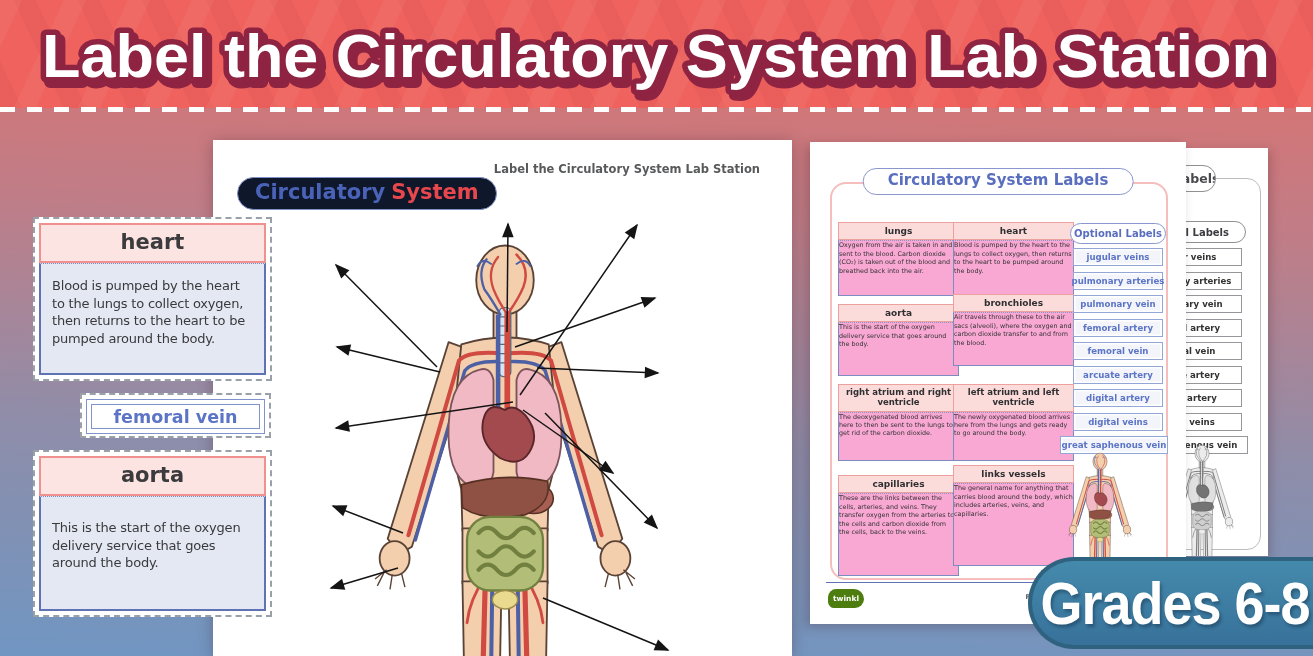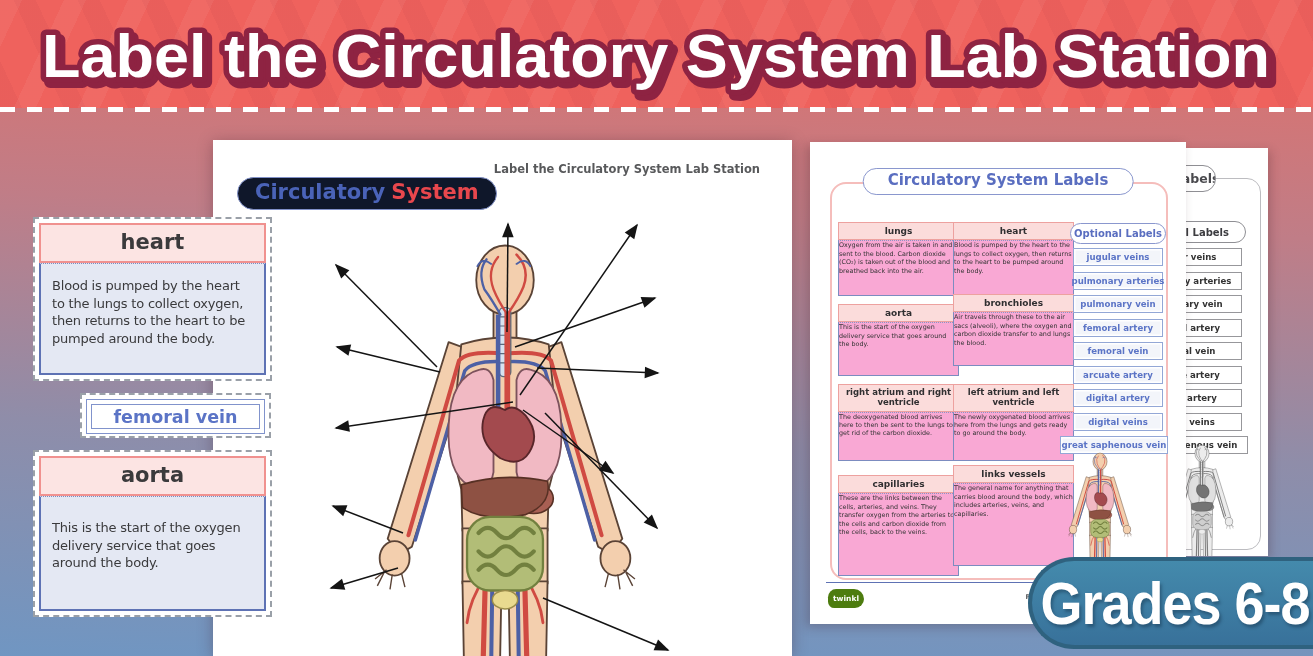--- a/index.html
+++ b/index.html
@@ -227,21 +227,21 @@
     <div class="mini-card" style="left:143px;top:80px;height:74px">
       <div class="mini-head">heart</div>
       <div class="mini-body">Blood is pumped by the heart to the lungs to collect oxygen, then returns to the heart to be pumped around the body.</div>
     </div>
     <div class="mini-card" style="left:28px;top:162px;height:72px">
       <div class="mini-head">aorta</div>
       <div class="mini-body">This is the start of the oxygen delivery service that goes around the body.</div>
     </div>
     <div class="mini-card" style="left:143px;top:152px;height:72px">
       <div class="mini-head">bronchioles</div>
-      <div class="mini-body">Air travels through these to the air sacs (alveoli), where the oxygen and carbon dioxide transfer to and lungs the blood.</div>
+      <div class="mini-body">Air travels through these to the air sacs (alveoli), where the oxygen and carbon dioxide transfer to and from the blood.</div>
     </div>
     <div class="mini-card" style="left:28px;top:242px;height:77px">
       <div class="mini-head" style="font-size:8.5px">right atrium and right ventricle</div>
       <div class="mini-body">The deoxygenated blood arrives here to then be sent to the lungs to get rid of the carbon dioxide.</div>
     </div>
     <div class="mini-card" style="left:143px;top:242px;height:77px">
       <div class="mini-head" style="font-size:8.5px">left atrium and left ventricle</div>
       <div class="mini-body">The newly oxygenated blood arrives here from the lungs and gets ready to go around the body.</div>
     </div>
     <div class="mini-card" style="left:28px;top:333px;height:101px">

